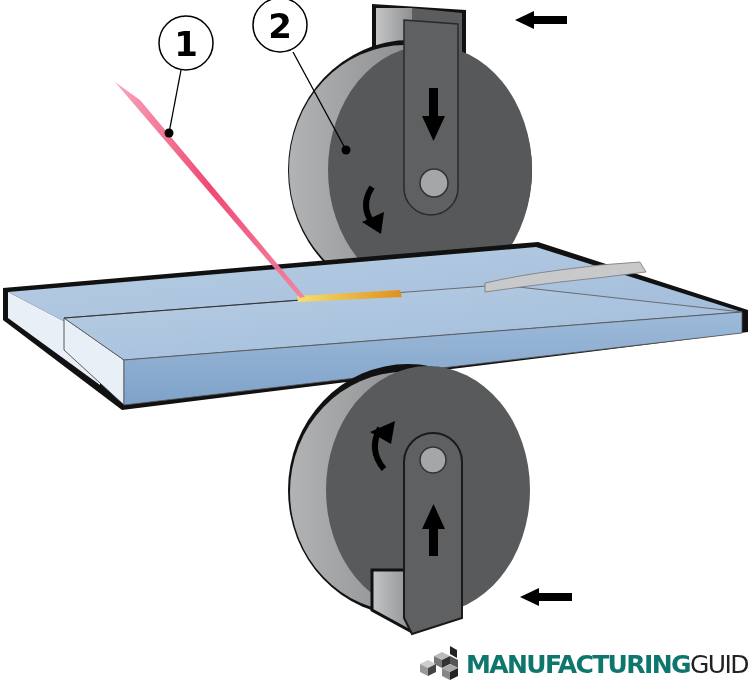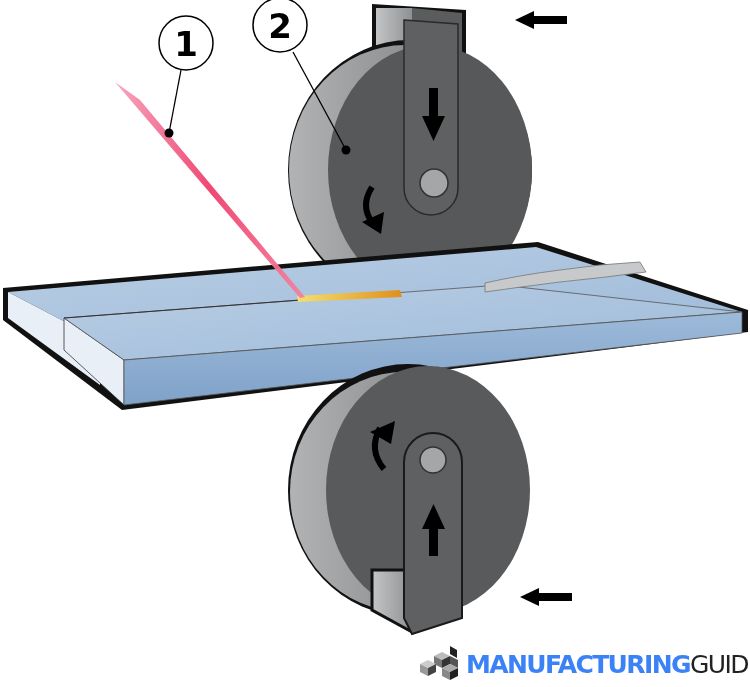--- a/index.html
+++ b/index.html
@@ -1,20 +1,20 @@
 <!DOCTYPE html>
 <html><head>
 <meta charset="utf-8">
 <style>
   html, body { margin: 0; padding: 0; background: #ffffff; }
   body { width: 750px; height: 687px; position: relative; overflow: hidden; font-family: "DejaVu Sans", sans-serif; }
   svg.scene { position: absolute; left: 0; top: 0; }
   .callout-text { font-family: "DejaVu Sans", sans-serif; font-weight: bold; font-size: 34px; }
   .logo { position: absolute; left: 416px; top: 646px; height: 36px; display: flex; align-items: center; }
-  .logo-text { font-family: "DejaVu Sans", sans-serif; font-size: 25px; letter-spacing: -1.6px; color: #3b82f6; line-height: 1; }
+  .logo-text { font-family: "DejaVu Sans", sans-serif; font-size: 25px; letter-spacing: -1.6px; color: #0f766e; line-height: 1; }
   .logo-bold { font-weight: bold; }
   .logo-light { font-weight: normal; color: #222; }
 </style>
 </head>
 <body>
 
 <svg class="scene" width="750" height="687" viewBox="0 0 750 687">
   <defs>
     <linearGradient id="beamGrad" x1="0" y1="0" x2="1" y2="0">
       <stop offset="0" stop-color="#f6a3ba"></stop>

